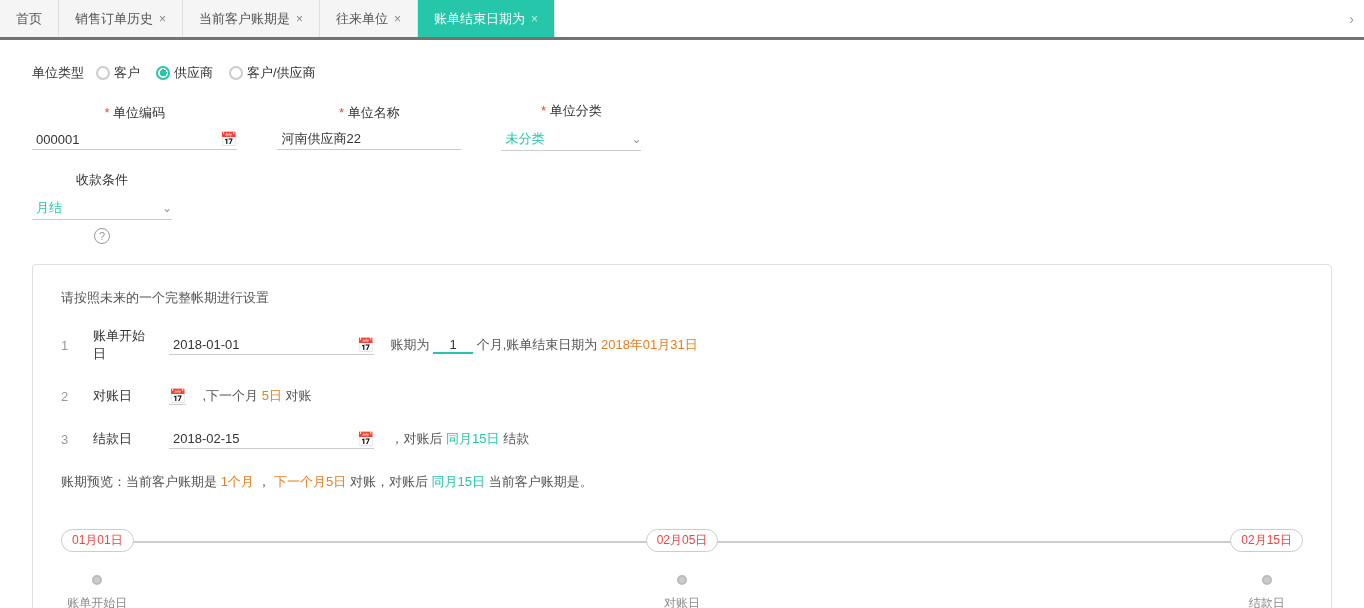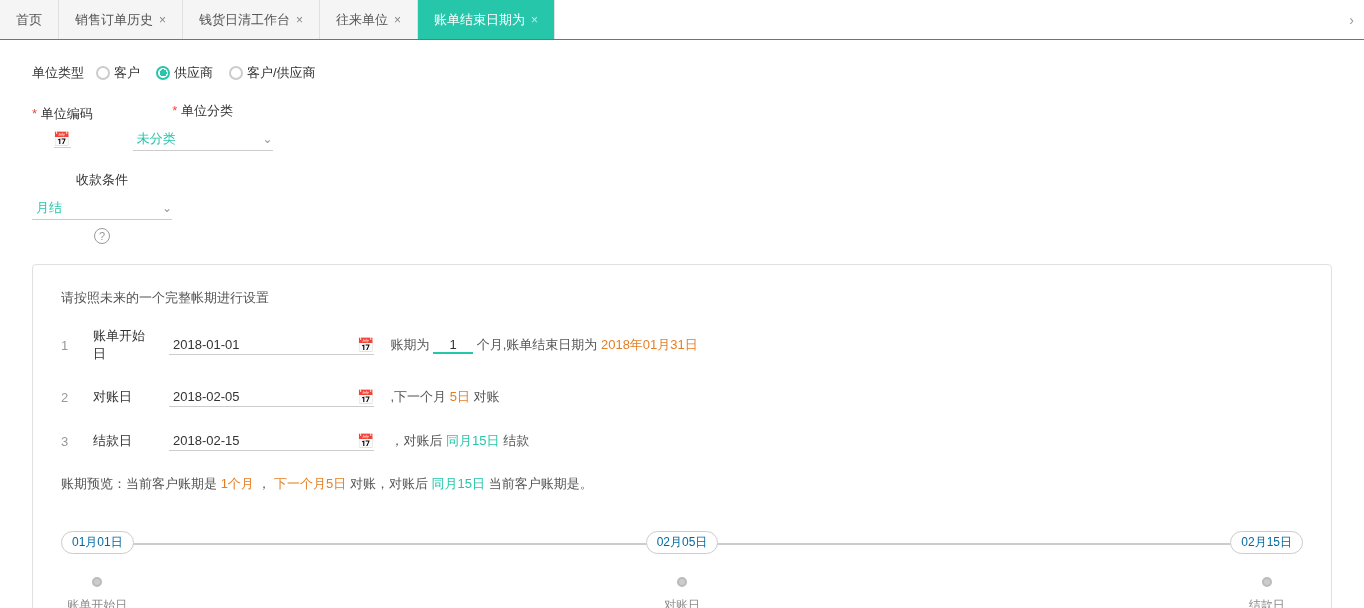--- a/index.html
+++ b/index.html
@@ -3,21 +3,21 @@
   <meta charset="utf-8">
   <style>
     * { box-sizing: border-box; margin: 0; padding: 0; }
     body { font-family: "Microsoft YaHei", "PingFang SC", sans-serif; font-size: 14px; color: #333; background: #f5f5f5; }
 
     
     .tab-bar {
       display: flex;
       align-items: stretch;
       background: #fff;
-      border-bottom: 1px solid #737373;
+      border-bottom: 3px solid #737373;
       height: 40px;
       padding-left: 0;
     }
     .tab-item {
       display: flex;
       align-items: center;
       padding: 0 16px;
       cursor: pointer;
       font-size: 13px;
       color: #555;
@@ -254,21 +254,21 @@
       background: #ccc;
       border: 2px solid #bbb;
       margin-top: 17px;
     }
     .tl-badge {
       background: #fff;
       border: 1px solid #ccc;
       border-radius: 20px;
       padding: 2px 10px;
       font-size: 12px;
-      color: #0369a1;
+      color: #ef4444;
       white-space: nowrap;
     }
     .tl-label {
       font-size: 12px;
       color: #888;
       margin-top: 4px;
     }
 
     .unit-type-label {
       font-size: 13px;
@@ -282,21 +282,21 @@
 
 <div class="tab-bar">
   <div class="tab-item">
     <span>首页</span>
   </div>
   <div class="tab-item">
     <span>销售订单历史</span>
     <span class="tab-close">×</span>
   </div>
   <div class="tab-item">
-    <span>钱货日清工作台</span>
+    <span>当前客户账期是</span>
     <span class="tab-close">×</span>
   </div>
   <div class="tab-item">
     <span>往来单位</span>
     <span class="tab-close">×</span>
   </div>
   <div class="tab-item active">
     <span>账单结束日期为</span>
     <span class="tab-close">×</span>
   </div>
@@ -320,22 +320,27 @@
         <span class="radio-circle"></span>
         <span>客户/供应商</span>
       </div>
     </div>
   </div>
 
   <div class="form-row">
     <div class="field-group">
       <span class="field-label required">单位编码</span>
       <div class="input-with-icon">
+        <input type="text" class="input-field" style="min-width: 100px;" value="000001">
         <span class="calendar-icon">📅</span>
       </div>
+    </div>
+    <div class="field-group">
+      <span class="field-label required">单位名称</span>
+      <input type="text" class="input-field" style="min-width: 180px;" value="河南供应商22">
     </div>
     <div class="field-group">
       <span class="field-label required">单位分类</span>
       <div class="select-field">
         <span class="select-value">未分类</span>
         <span class="select-arrow">⌄</span>
       </div>
     </div>
   </div>
 
@@ -367,21 +372,20 @@
           <input type="text" style="border-top: none; border-right: none; border-left: none; border-image: initial; border-bottom: 2px solid rgb(38, 198, 170); outline: none; width: 40px; text-align: center; font-size: 13px; color: rgb(51, 51, 51);" value="1">
           <span>个月,账单结束日期为</span>
           <span class="highlight-orange">2018年01月31日</span>
         </span>
       </div>
 
       <div class="period-row">
         <span class="row-num">2</span>
         <span class="row-type">对账日</span>
         <div class="input-with-icon">
-          <input type="text" class="input-field" style="min-width: 90px;" value="2018-02-05">
           <span class="calendar-icon">📅</span>
         </div>
         <span class="period-desc">
           <span>,下一个月</span>
           <span class="highlight-orange">5日</span>
           <span> 对账</span>
         </span>
       </div>
 
       <div class="period-row">

